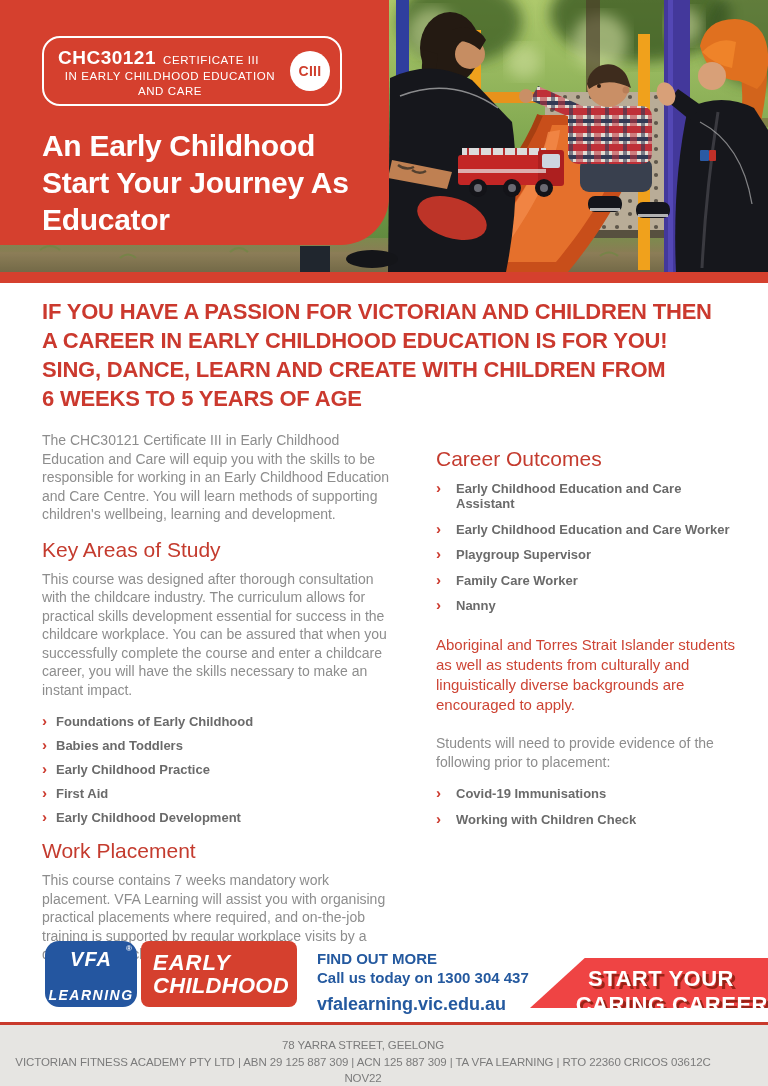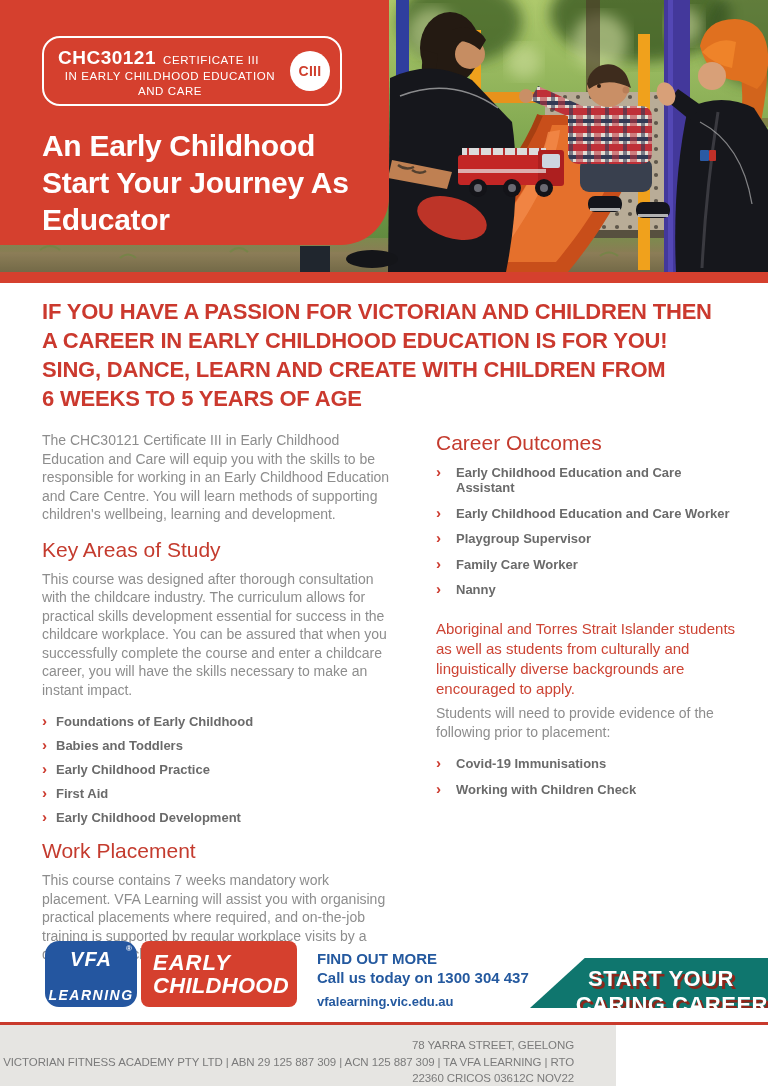--- a/index.html
+++ b/index.html
@@ -25,57 +25,57 @@
   
   .statement { position:absolute; top:297px; left:42px; width:700px; color:#cb392e;
                font-size:22px; font-weight:bold; line-height:29px; letter-spacing:-0.2px; }
 
   
   .columns { position:absolute; top:431px; left:42px; width:700px; display:flex; gap:36px; }
   .col-left { width:358px; flex:none; }
   .col-right { flex:1; }
   .body-p { font-size:14px; line-height:18.5px; color:#8d8d8d; margin:0 0 13px; }
   h2.section { font-size:21px; color:#c43b2e; font-weight:400; margin:14px 0 8px; }
-  h2.first { margin-top:0; }
+  h2.first { margin-top:16px; }
   .bullet-row { display:flex; align-items:baseline; margin-bottom:7px; }
   .chev { color:#cc3a2e; font-weight:bold; font-size:15px; margin-right:9px; flex:none; }
   .bullet-text { font-size:13px; font-weight:bold; color:#6a6a6a; line-height:15px; }
   .col-right .bullet-row { margin-bottom:8.5px; }
   .col-right .chev { margin-right:15px; }
-  .red-note { font-size:15px; line-height:20px; color:#cd4434; margin:22px 0 5px; }
+  .red-note { font-size:15px; line-height:20px; color:#cd4434; margin:22px 0 19px; }
   .list-block { margin:4px 0 6px; }
 
   
   .footer-row { position:absolute; top:941px; left:45px; display:flex; align-items:flex-start; z-index:2; }
   .tile-blue { width:92px; height:66px; background:#2456a0; border-radius:14px; color:#fff;
                display:flex; flex-direction:column; align-items:center; justify-content:center;
                font-style:italic; font-weight:bold; position:relative; flex:none; }
   .vfa-text { font-size:20px; line-height:26px; letter-spacing:1px; }
   .reg-mark { position:absolute; top:3px; right:5px; font-size:8px; font-style:normal; }
   .learning-text { font-size:14px; letter-spacing:1.5px; margin-top:15px; }
   .tile-red { width:156px; height:66px; background:#d5402e; border-radius:8px; color:#fff;
               font-style:italic; font-weight:bold; display:flex; flex-direction:column; justify-content:center;
               padding-left:12px; margin-left:4px; flex:none; }
   .early-text { font-size:22px; line-height:23px; letter-spacing:1px; }
   .childhood-text { font-size:22px; line-height:23px; letter-spacing:.3px; }
   .contact { margin-left:20px; padding-top:8px; }
   .fom { font-size:15px; font-weight:bold; color:#24599f; line-height:19px; }
   .call { font-size:15px; font-weight:bold; color:#24599f; line-height:19px; }
-  .site { display:inline-block; margin-top:7px; font-size:13px; font-weight:bold; color:#24599f; text-decoration:none; }
-
-  .banner { position:absolute; top:958px; right:0; width:238px; height:50px; background:#0f766e;
+  .site { display:inline-block; margin-top:7px; font-size:18px; font-weight:bold; color:#24599f; text-decoration:none; }
+
+  .banner { position:absolute; top:958px; right:0; width:238px; height:50px; background:#ef4444;
             clip-path:polygon(0 100%, 23% 0, 100% 0, 100% 100%); z-index:3; padding-top:8px; }
   .banner div { font-size:22px; font-weight:bold; color:#fff; line-height:26px; letter-spacing:.5px;
                 text-shadow:3px 3px 0 rgba(148,34,21,.95); white-space:nowrap; }
   .banner div:nth-of-type(1) { margin-left:58px; }
   .banner div:nth-of-type(2) { margin-left:26px;text-align:right; }
 
   .red-rule { position:absolute; top:1022px; left:0; width:768px; height:3px; background:#c93a2c; z-index:2; }
-  .bottom-bar { position:absolute; top:1025px; left:0; width:616px; height:61px; background:#e6e5e2;
-                text-align:right; padding:12px 42px 0 0; }
+  .bottom-bar { position:absolute; top:1025px; left:0; width:768px; height:61px; background:#e6e5e2;
+                text-align:center; padding:12px 42px 0 0; }
   .bar-line { font-size:11.5px; line-height:16.5px; color:#7b7b7b; letter-spacing:-0.1px; }
 </style>
 </head>
 <body>
 
 <div class="page">
 
   <div class="hero">
     <svg class="hero-photo" width="768" height="272" viewBox="0 0 768 272" preserveAspectRatio="none">
       <defs>

